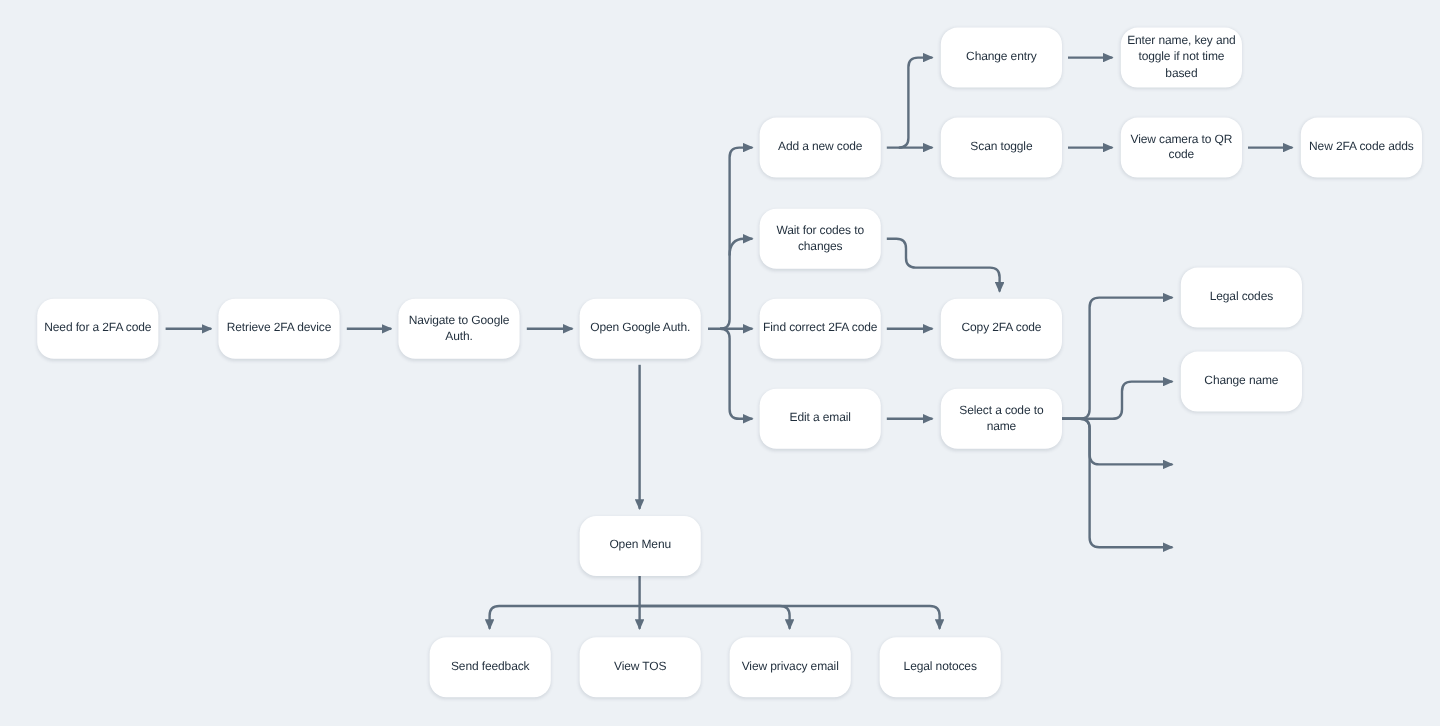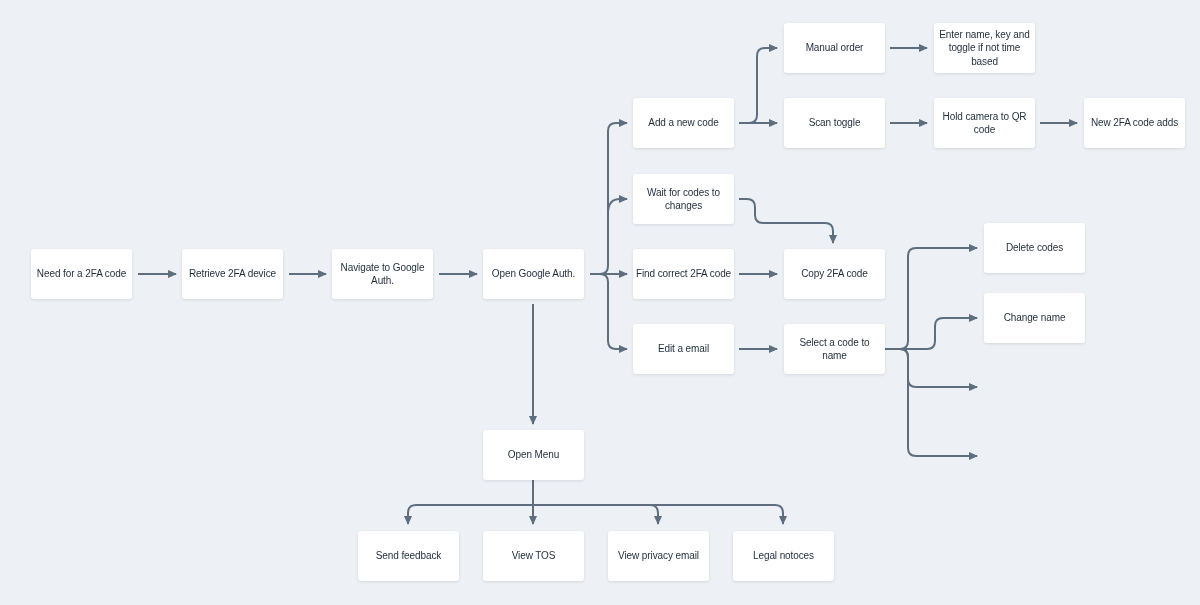--- a/index.html
+++ b/index.html
@@ -18,21 +18,21 @@
   #edges {
     position: absolute;
     left: 0; top: 0;
     width: 1200px; height: 605px;
   }
   .node {
     position: absolute;
     width: 101px;
     height: 50px;
     background: #ffffff;
-    border-radius: 3px;
+    border-radius: 14px;
     box-shadow: 0 1px 3px rgba(25, 45, 65, 0.12);
     display: flex;
     align-items: center;
     justify-content: center;
     text-align: center;
     font-size: 10px;
     line-height: 1.35;
     letter-spacing: -0.1px;
     color: #1f2d3b;
     padding: 0 2px;
@@ -87,31 +87,31 @@
     <path class="edge" marker-end="url(#arrow)" d="M533,505 H775 Q783,505 783,513 V524"></path>
   </svg>
 
   <div class="node" style="left:31px;top:249px">Need for a 2FA code</div>
   <div class="node" style="left:182px;top:249px">Retrieve 2FA device</div>
   <div class="node" style="left:332px;top:249px">Navigate to Google Auth.</div>
   <div class="node" style="left:483px;top:249px">Open Google Auth.</div>
   <div class="node" style="left:633px;top:249px">Find correct 2FA code</div>
   <div class="node" style="left:784px;top:249px">Copy 2FA code</div>
 
-  <div class="node" style="left:784px;top:23px">Manual order</div>
+  <div class="node" style="left:784px;top:23px">Change entry</div>
   <div class="node" style="left:934px;top:23px">Enter name, key and toggle if not time based</div>
   <div class="node" style="left:633px;top:98px">Add a new code</div>
   <div class="node" style="left:784px;top:98px">Scan toggle</div>
-  <div class="node" style="left:934px;top:98px">Hold camera to QR code</div>
+  <div class="node" style="left:934px;top:98px">View camera to QR code</div>
   <div class="node" style="left:1084px;top:98px">New 2FA code adds</div>
   <div class="node" style="left:633px;top:174px">Wait for codes to changes</div>
 
   <div class="node" style="left:633px;top:324px">Edit a email</div>
   <div class="node" style="left:784px;top:324px">Select a code to name</div>
-  <div class="node" style="left:984px;top:223px">Delete codes</div>
+  <div class="node" style="left:984px;top:223px">Legal codes</div>
   <div class="node" style="left:984px;top:293px">Change name</div>
 
   <div class="node" style="left:358px;top:531px">Send feedback</div>
   <div class="node" style="left:483px;top:430px">Open Menu</div>
   <div class="node" style="left:483px;top:531px">View TOS</div>
   <div class="node" style="left:608px;top:531px">View privacy email</div>
   <div class="node" style="left:733px;top:531px">Legal notoces</div>
 
 </div>
 

